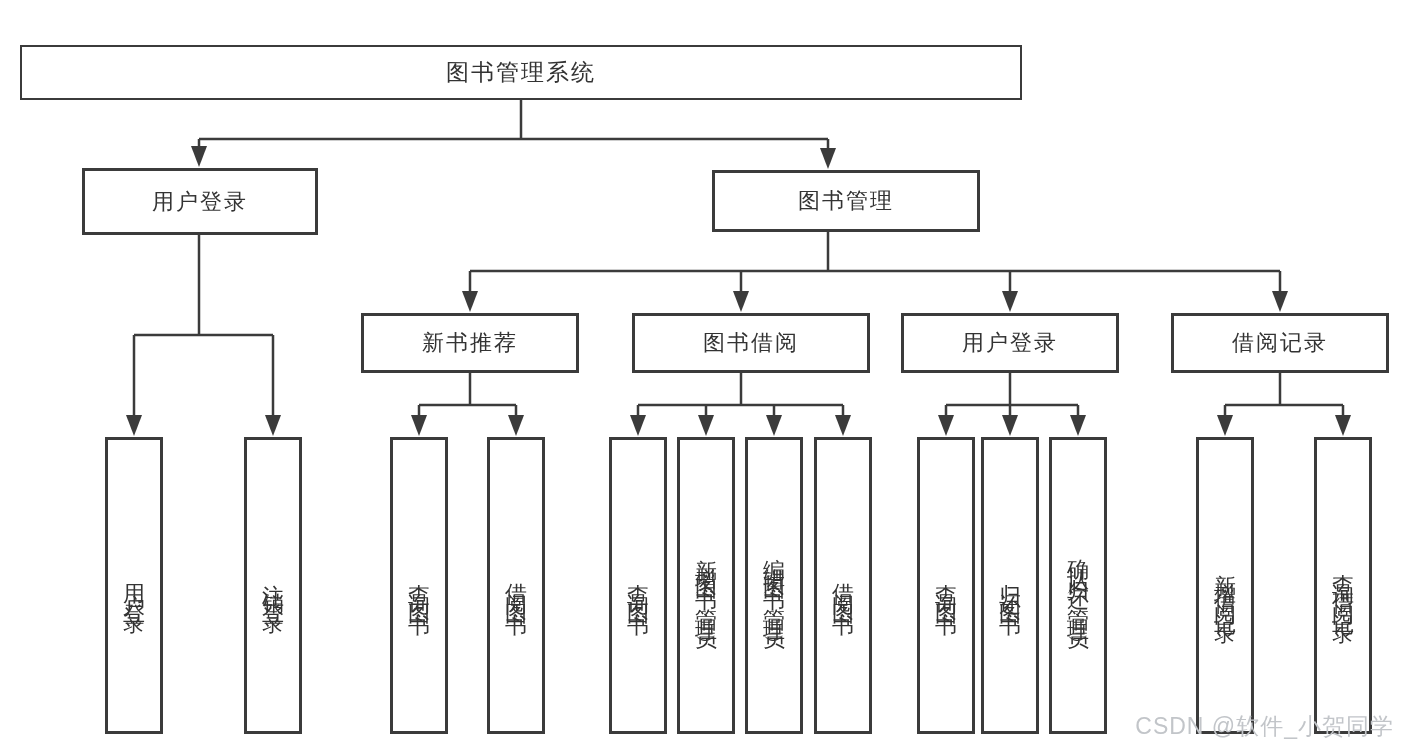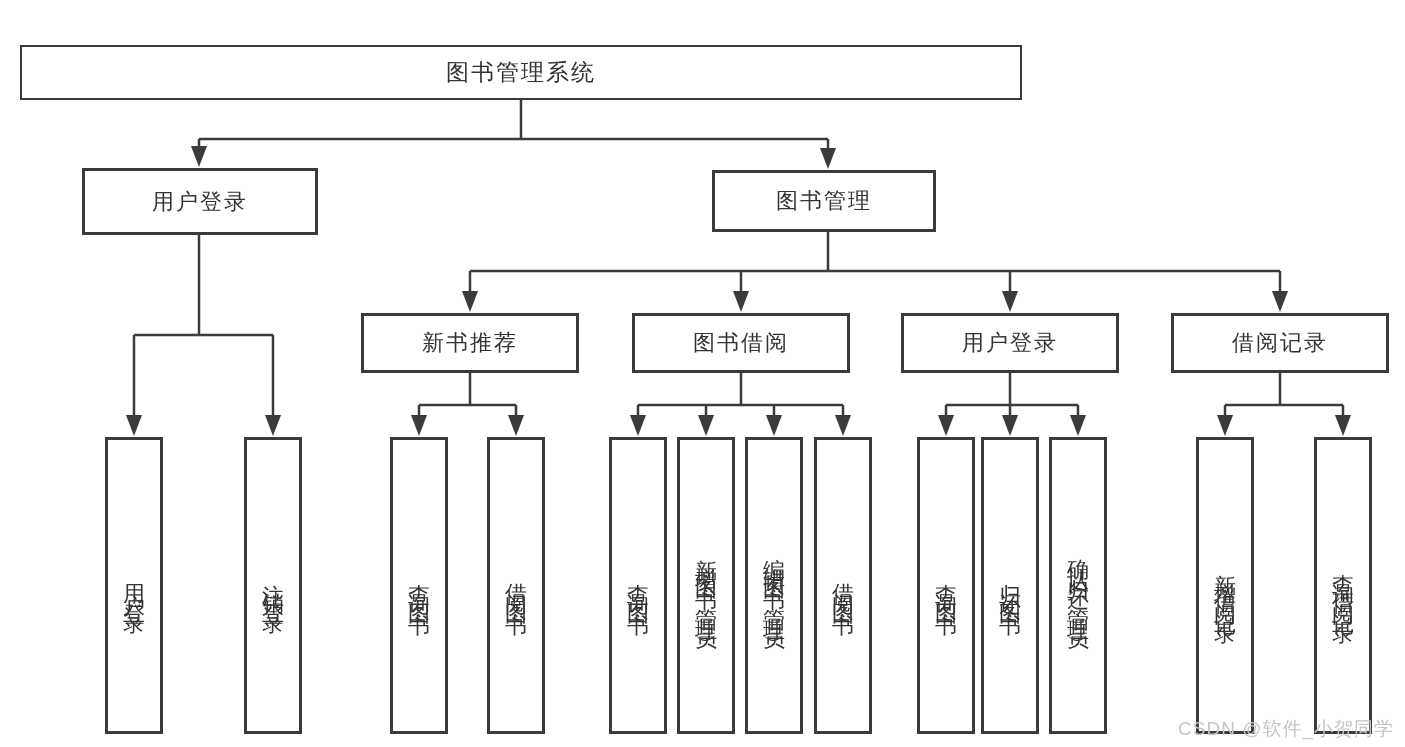--- a/index.html
+++ b/index.html
@@ -40,21 +40,21 @@
     text-orientation:mixed;
     font-size:22px;
     letter-spacing:10px;
     line-height:1;
     white-space:nowrap;
     color:var(--text);
   }
   .watermark{
     position:absolute;
     right:11px;bottom:5px;
-    font-size:19px;
+    font-size:23px;
     letter-spacing:1px;
     color:var(--watermark);
     white-space:nowrap;
   }
 </style>
 </head>
 <body>
 
 <div class="stage">
 
@@ -121,28 +121,28 @@
       <polygon points="1335,415 1351,415 1343,436"></polygon>
   </svg>
 
   <div class="node root" style="left:20px;top:13px;width:1002px;height:55px;margin-top:32px;">
     <span class="hlabel">图书管理系统</span>
   </div>
 
   <div class="node" style="left:82px;top:168px;width:236px;height:67px;">
     <span class="hlabel">用户登录</span>
   </div>
-  <div class="node" style="left:712px;top:170px;width:224px;height:62px;">
+  <div class="node" style="left:712px;top:170px;width:268px;height:62px;">
     <span class="hlabel">图书管理</span>
   </div>
 
   <div class="node" style="left:361px;top:313px;width:218px;height:60px;text-align:center;">
     <span class="hlabel">新书推荐</span>
   </div>
-  <div class="node" style="left:632px;top:313px;width:218px;height:60px;">
+  <div class="node" style="left:632px;top:313px;width:238px;height:60px;">
     <span class="hlabel">图书借阅</span>
   </div>
   <div class="node" style="left:901px;top:313px;width:218px;height:60px;">
     <span class="hlabel">用户登录</span>
   </div>
   <div class="node" style="left:1171px;top:313px;width:218px;height:60px;">
     <span class="hlabel">借阅记录</span>
   </div>
 
   <div class="node" style="left:105px;top:437px;width:58px;height:297px;">

